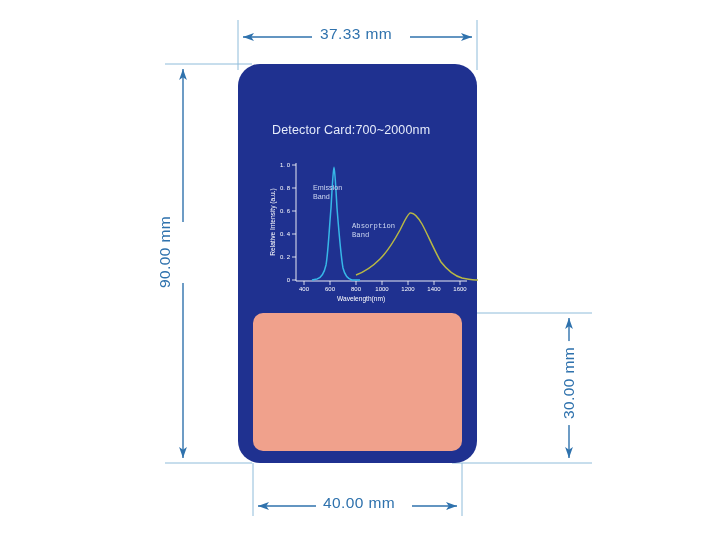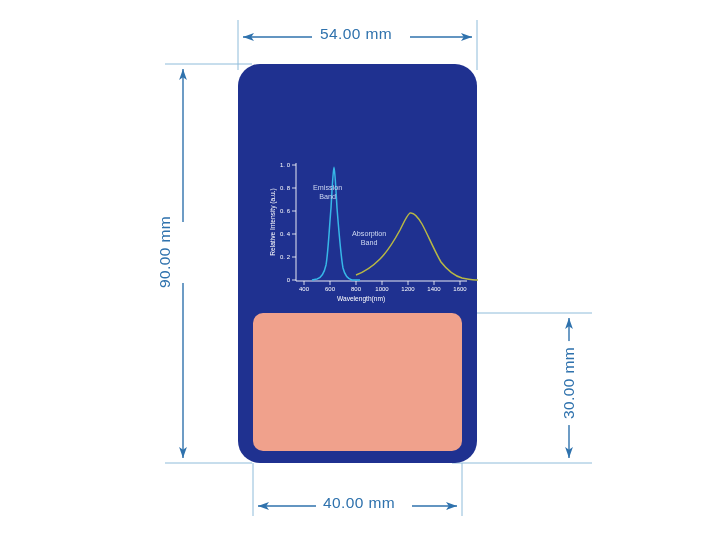--- a/index.html
+++ b/index.html
@@ -75,30 +75,31 @@
     letter-spacing: 0.15px;
     white-space: nowrap;
   }
 
   .chart-label {
     position: absolute;
     color: #cfd9f2;
     font-family: "Liberation Sans", sans-serif;
     font-size: 7.2px;
     line-height: 9px;
-    text-align: center;
+    text-align: left;
     white-space: nowrap;
   }
   .lbl-emission {
     left: 313px;
     top: 183px;
   }
   .lbl-absorption {
     left: 352px;
-    top: 229px;
+    top: 222px;
+    font-family: Liberation Mono, monospace;
   }
 
   .axis-title {
     position: absolute;
     color: #ffffff;
     font-family: "Liberation Sans", sans-serif;
     font-size: 6.6px;
     white-space: nowrap;
   }
   .axis-x-title {
@@ -214,28 +215,29 @@
       <path fill="none" stroke="#b8b844" stroke-width="1.5" d="M 356,275 C 364,272 372,267 380,259
                C 388,251 394,241 400,230
                C 404,222 407,215 410,213
                C 414,212 418,217 422,224
                C 428,235 434,250 441,262
                C 448,271 455,276 462,278
                C 468,279 473,280 478,280"></path>
     </g>
   </svg>
 
-  <div class="dim-label dim-top">54.00 mm</div>
+  <div class="dim-label dim-top">37.33 mm</div>
 
   <div class="dim-label dim-bottom">40.00 mm</div>
 
   <div class="dim-label dim-left">90.00 mm</div>
 
   <div class="dim-label dim-right">30.00 mm</div>
 
+  <div class="card-title">Detector Card:700~2000nm</div>
 
   <div class="chart-label lbl-emission">
     <div>Emission</div>
     <div>Band</div>
   </div>
 
   <div class="chart-label lbl-absorption">
     <div>Absorption</div>
     <div>Band</div>
   </div>

